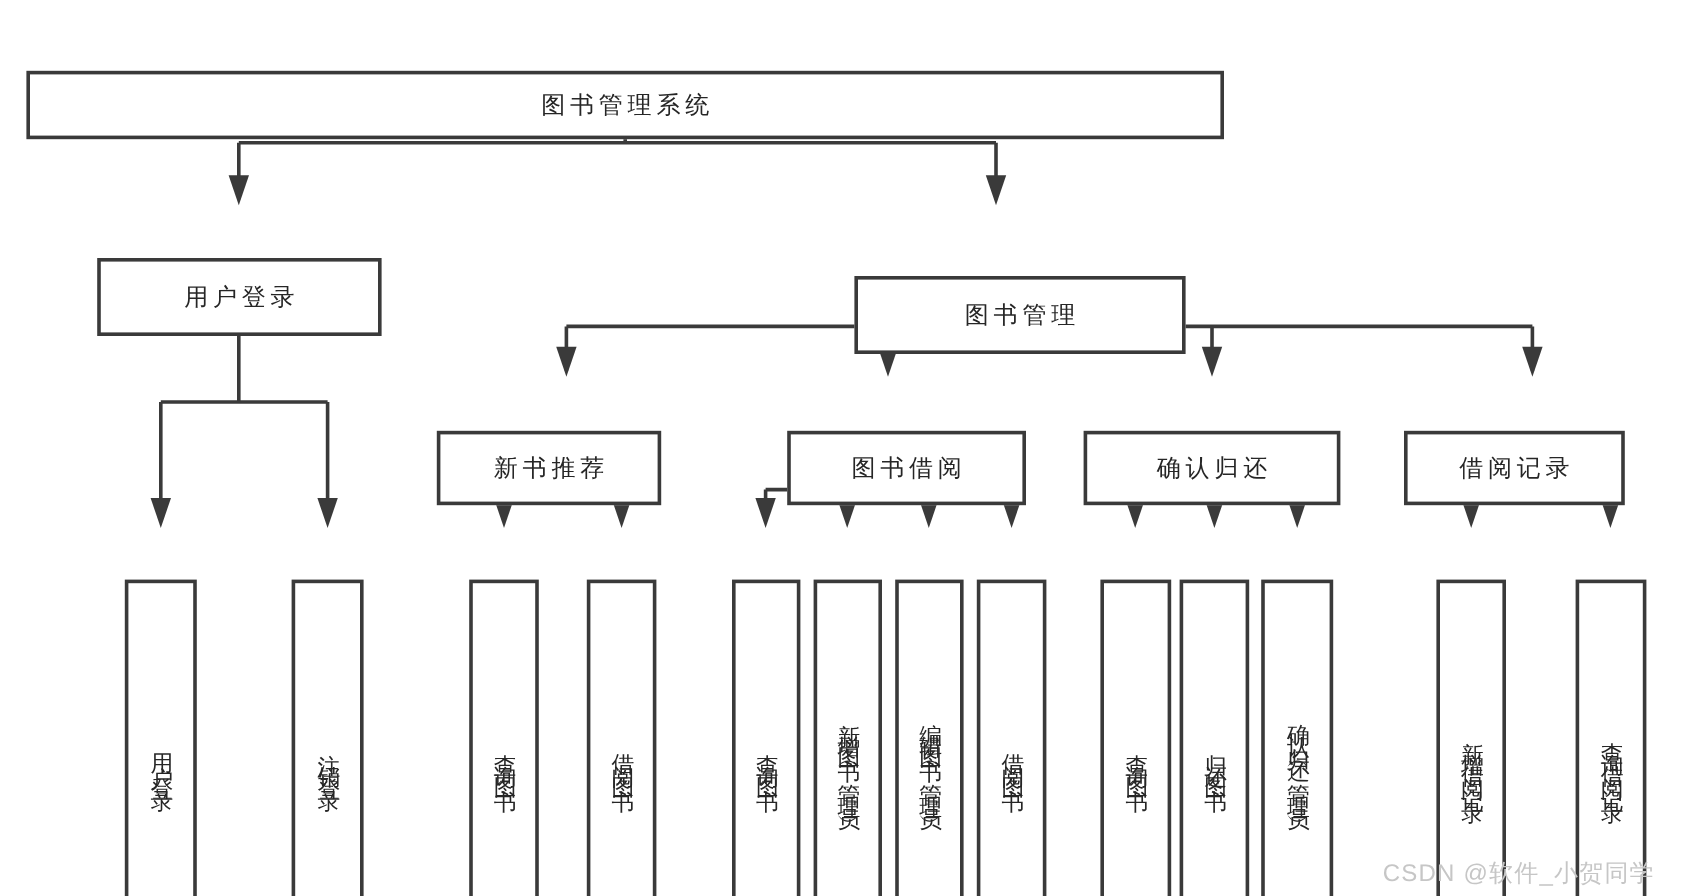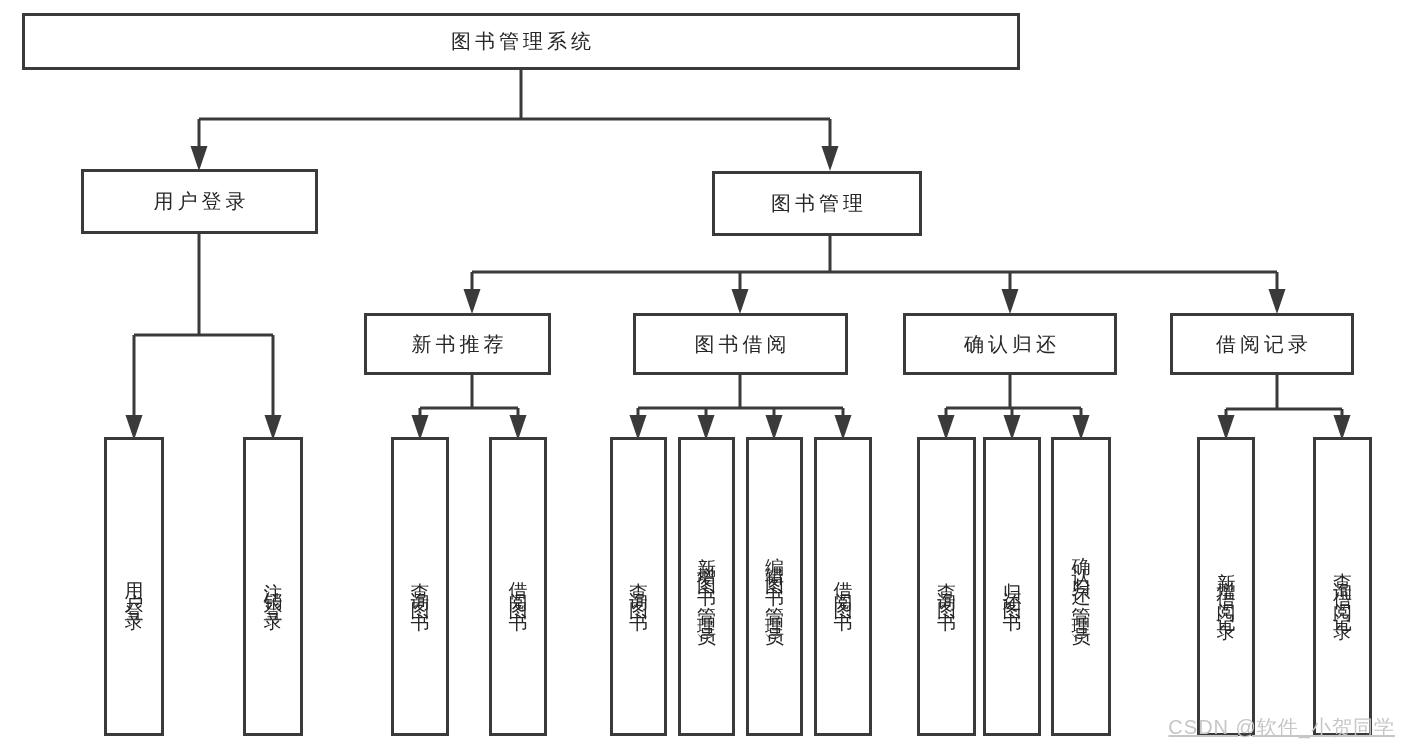--- a/index.html
+++ b/index.html
@@ -34,46 +34,46 @@
     stroke: none;
   }
   .box {
     position: absolute;
     background: var(--box-fill);
     border: 3px solid var(--line);
     display: flex;
     align-items: center;
     justify-content: center;
     color: var(--text);
+    margin-top: 46px;
   }
   .h-label {
     font-size: 20px;
     letter-spacing: 4px;
     text-indent: 4px;
     color: var(--text);
     white-space: nowrap;
   }
   .v-label {
     writing-mode: vertical-rl;
     text-orientation: mixed;
     font-size: 19px;
     letter-spacing: 10px;
     color: var(--text);
     white-space: nowrap;
   }
   .watermark {
     position: absolute;
-    right: 10px;
+    right: 26px;
     bottom: 6px;
     font-size: 20px;
     color: var(--watermark);
     letter-spacing: 1px;
     white-space: nowrap;
     z-index: 5;
-    text-decoration: underline;
   }
 </style>
 </head>
 <body>
 
 <div class="canvas">
 
   <svg class="connectors" viewBox="0 0 1405 747">
 
     <path d="M521 70 V119 M199 119 H830 M199 119 V166 M830 119 V166"></path>
@@ -110,28 +110,28 @@
     <polygon points="1333.5,415 1350.5,415 1342,440"></polygon>
   </svg>
 
   <div class="box" style="left:22px;top:13px;width:998px;height:57px">
     <span class="h-label">图书管理系统</span>
   </div>
 
   <div class="box" style="left:81px;top:169px;width:237px;height:65px">
     <span class="h-label">用户登录</span>
   </div>
-  <div class="box" style="left:712px;top:171px;width:210px;height:65px">
+  <div class="box" style="left:712px;top:184px;width:276px;height:65px">
     <span class="h-label">图书管理</span>
   </div>
 
   <div class="box" style="left:364px;top:313px;width:187px;height:62px">
     <span class="h-label">新书推荐</span>
   </div>
-  <div class="box" style="left:633px;top:313px;width:215px;height:62px">
+  <div class="box" style="left:656px;top:313px;width:199px;height:62px">
     <span class="h-label">图书借阅</span>
   </div>
   <div class="box" style="left:903px;top:313px;width:214px;height:62px">
     <span class="h-label">确认归还</span>
   </div>
   <div class="box" style="left:1170px;top:313px;width:184px;height:62px">
     <span class="h-label">借阅记录</span>
   </div>
 
   <div class="box" style="left:104px;top:437px;width:60px;height:299px">

